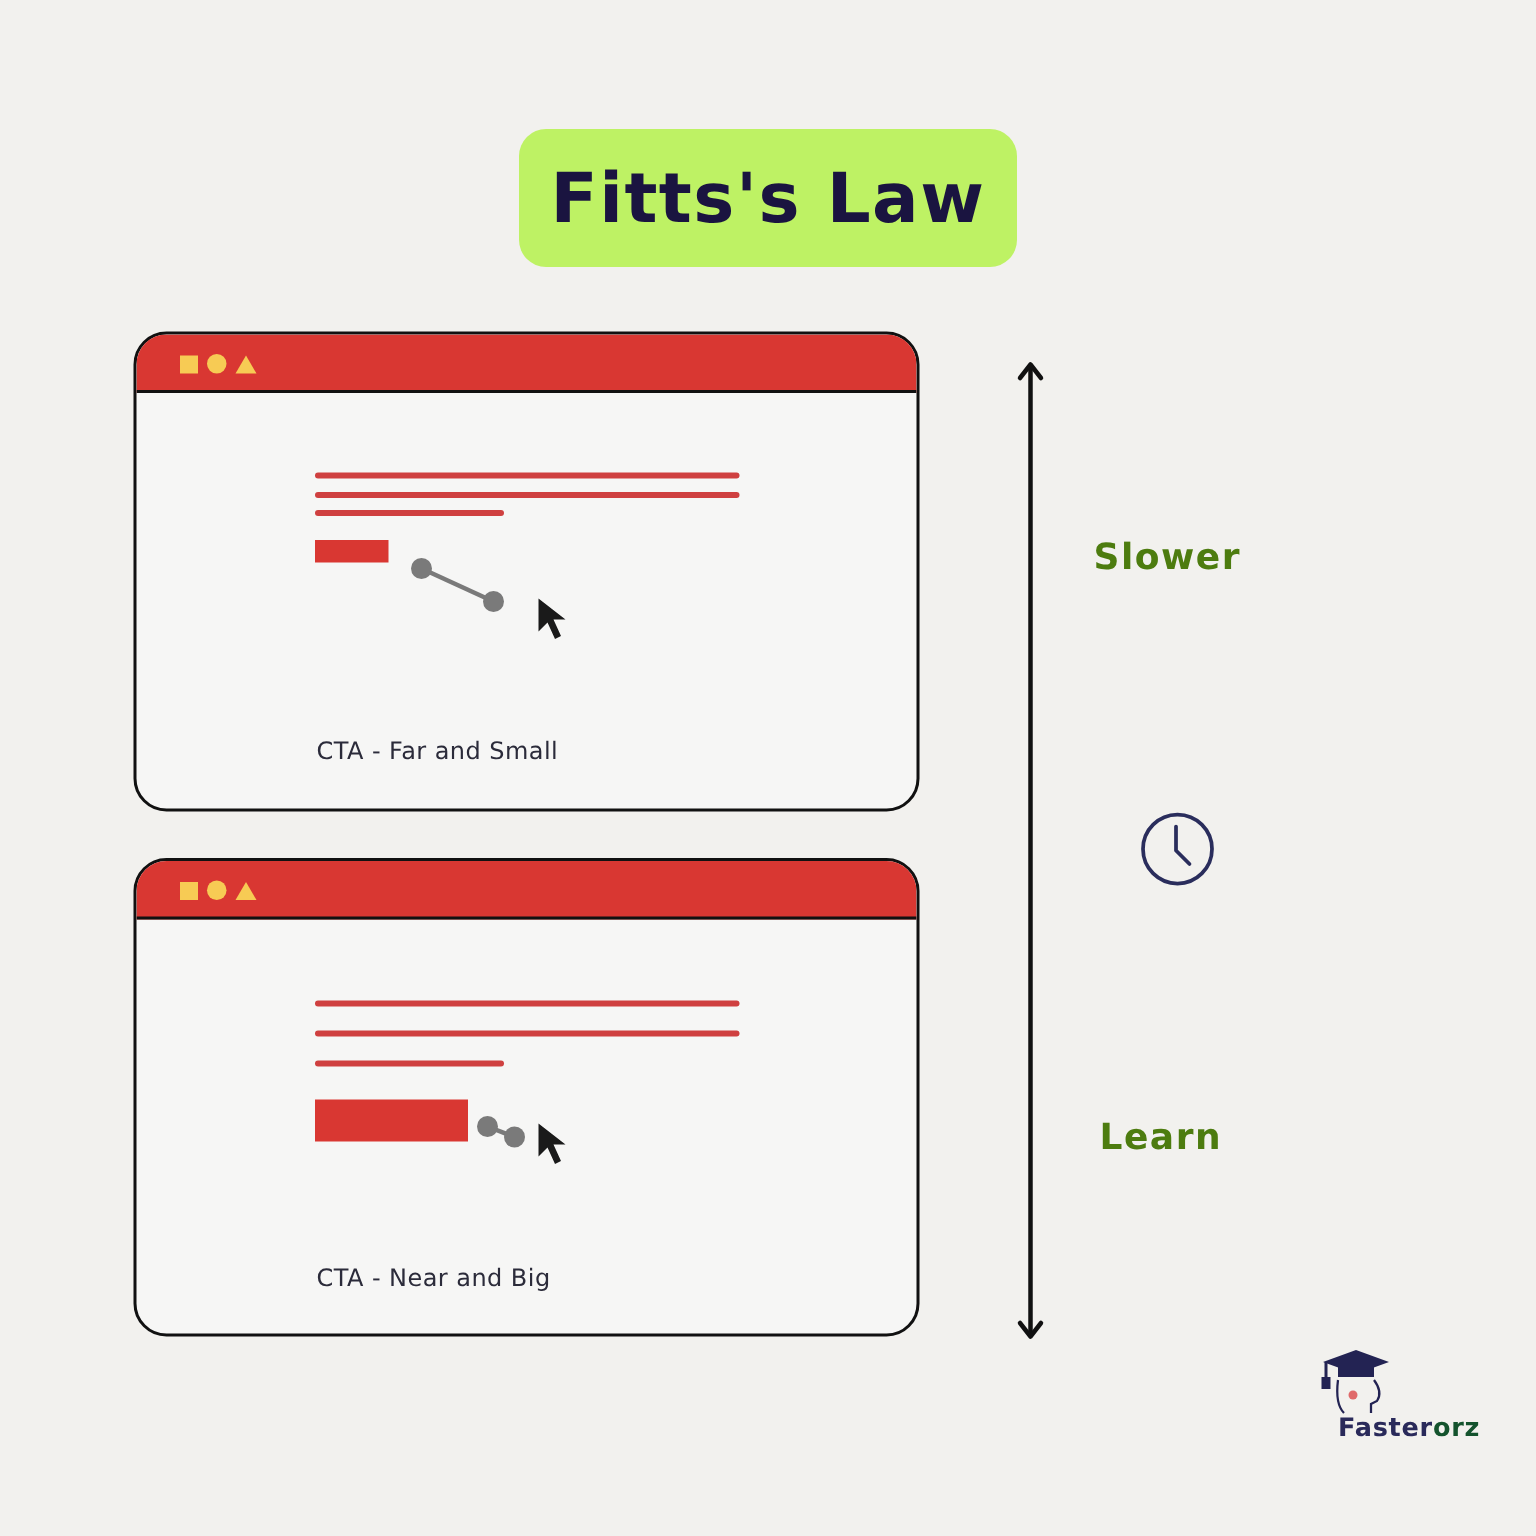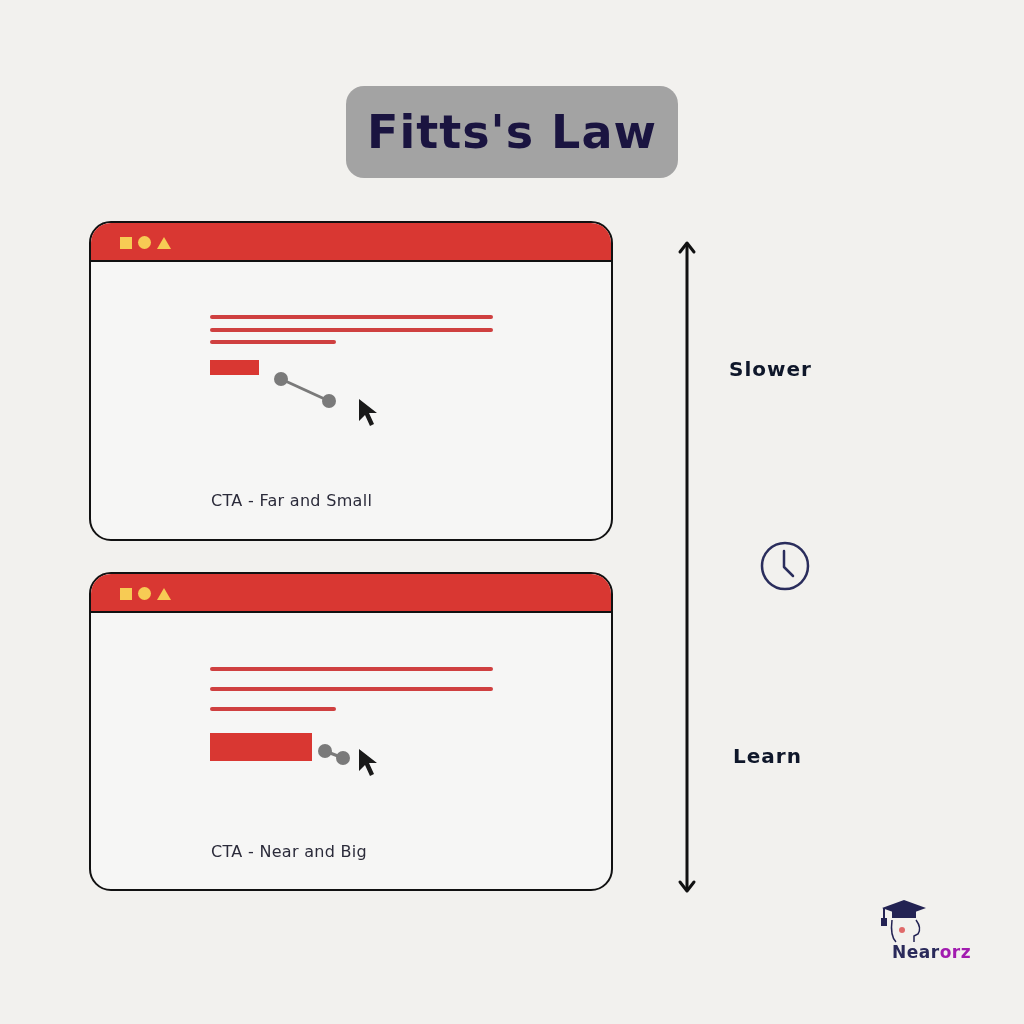--- a/index.html
+++ b/index.html
@@ -3,21 +3,21 @@
   <meta charset="utf-8">
   <style>
     html, body { margin: 0; padding: 0; }
     body {
       width: 1024px; height: 1024px; position: relative; overflow: hidden;
       background: #f2f1ee;
       font-family: "DejaVu Sans", sans-serif;
     }
     .title-pill {
       position: absolute; left: 346px; top: 86px; width: 332px; height: 92px;
-      background: #a3a3a3; border-radius: 18px;
+      background: #bef264; border-radius: 18px;
       display: flex; align-items: center; justify-content: center;
     }
     .title-pill span {
       font-family: "DejaVu Sans", sans-serif; font-weight: 700;
       font-size: 46px; color: #1a1440; letter-spacing: 1px;
     }
     .window {
       position: absolute; left: 89px; width: 524px;
       background: #f6f6f5; border: 2.5px solid #111; border-radius: 22px;
       overflow: hidden; box-sizing: border-box;
@@ -33,29 +33,29 @@
     .ci { width: 13px; height: 13px; background: #f7cb54; border-radius: 50%; }
     .tr { width: 0; height: 0; border-left: 7px solid transparent; border-right: 7px solid transparent; border-bottom: 12px solid #f7cb54; }
     .line { position: absolute; height: 4px; background: #cf4040; border-radius: 2px; }
     .cta { position: absolute; background: #d93732; }
     .conn { position: absolute; left: 0; top: 0; }
     .caption {
       position: absolute; font-size: 16px; color: #2b2b3a; letter-spacing: 0.3px;
     }
     .axis { position: absolute; left: 0; top: 0; }
     .speed-label {
-      position: absolute; font-weight: 700; font-size: 20px; color: #0f172a; letter-spacing: 1px;
+      position: absolute; font-weight: 700; font-size: 24px; color: #4d7c0f; letter-spacing: 1px;
     }
     .clock { position: absolute; left: 760px; top: 541px; }
     .logo { position: absolute; left: 878px; top: 896px; width: 110px; height: 70px; }
     .logo-text {
       position: absolute; left: 14px; top: 46px; font-size: 17px; font-weight: 700; letter-spacing: 0.5px;
     }
     .logo-text .a { color: #2a2a5a; }
-    .logo-text .b { color: #a21caf; }
+    .logo-text .b { color: #14532d; }
   </style>
 </head>
 <body>
 
 <div class="title-pill">
   <span>Fitts's Law</span>
 </div>
 
 <div class="window win1">
   <div class="titlebar">
@@ -121,15 +121,15 @@
 <div class="logo">
   <svg width="110" height="50" viewBox="0 0 110 50">
     <polygon points="4,12 26,4 48,12 26,20" fill="#232353"></polygon>
     <rect x="14" y="14" width="24" height="8" fill="#232353"></rect>
     <line x1="6" y1="12" x2="6" y2="26" stroke="#232353" stroke-width="2"></line>
     <rect x="3" y="22" width="6" height="8" fill="#232353"></rect>
     <path d="M14 24 Q12 40 18 46 M38 24 Q44 32 40 38 L36 40 L36 46" fill="none" stroke="#232353" stroke-width="1.5"></path>
     <circle cx="24" cy="34" r="3" fill="#e06a6a"></circle>
   </svg>
   <div class="logo-text">
-    <span class="a">Near</span><span class="b">orz</span>
+    <span class="a">Faster</span><span class="b">orz</span>
   </div>
 </div>
 
 </body></html>

